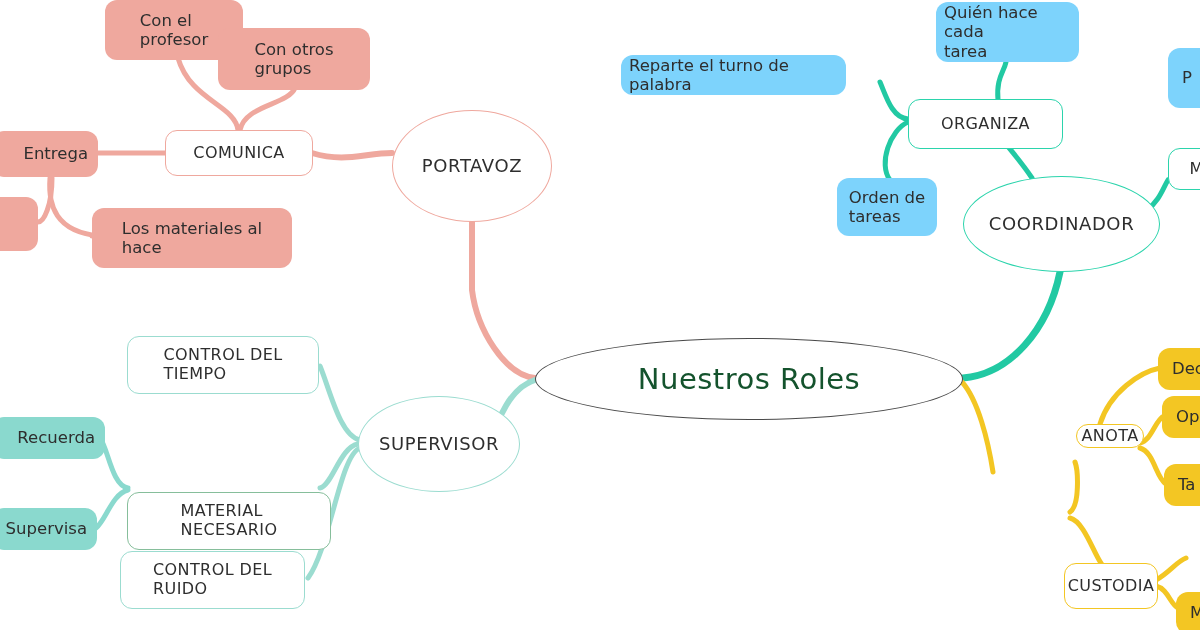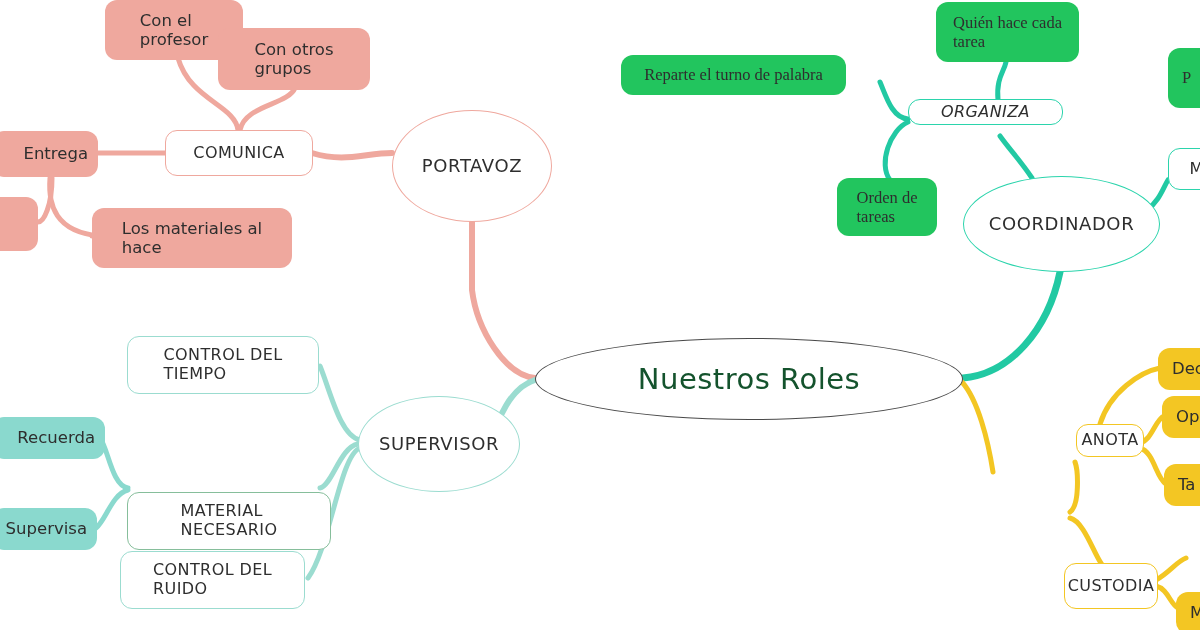--- a/index.html
+++ b/index.html
@@ -66,21 +66,21 @@
   .pill.mintdk { border: 1.4px solid #86BE9B; }
   .pill.yellow { border: 1.4px solid #F3C623; }
 
   
   .leaf {
     border-radius: 12px;
     font-size: 16.5px;
     border: none;
   }
   .leaf.pink   { background: #EFA89E; }
-  .leaf.teal   { background: #22c55e; font-family: Liberation Serif, serif; }
+  .leaf.teal   { background: #7dd3fc; }
   .leaf.mint   { background: #8AD9CE; }
   .leaf.yellow { background: #F3C623; }
   .leaf.clip-l { justify-content: flex-end; padding-right: 10px; }
   .leaf.clip-r { justify-content: flex-start; padding-left: 14px; }
 </style>
 </head>
 <body>
 
 <div id="canvas">
 
@@ -150,21 +150,21 @@
   </div>
 
   <div class="node leaf pink" style="left:-38px; top:197px; width:76px; height:54px;">
     <span></span>
   </div>
 
   <div class="node role teal" style="left:963px; top:176px; width:197px; height:96px;">
     <span>COORDINADOR</span>
   </div>
 
-  <div class="node pill teal" style="left:908px; top:99px; width:155px; height:26px;font-style:italic;">
+  <div class="node pill teal" style="left:908px; top:99px; width:155px; height:50px;">
     <span>ORGANIZA</span>
   </div>
 
   <div class="node leaf teal" style="left:936px; top:2px; width:143px; height:60px;">
     <span>Quién hace cada
 tarea</span>
   </div>
 
   <div class="node leaf teal" style="left:621px; top:55px; width:225px; height:40px;">
     <span>Reparte el turno de palabra</span>
@@ -204,21 +204,21 @@
 
   <div class="node leaf mint clip-l" style="left:-8px; top:417px; width:113px; height:42px;">
     <span>Recuerda</span>
   </div>
 
   <div class="node leaf mint clip-l" style="left:-8px; top:508px; width:105px; height:42px;">
     <span>Supervisa</span>
   </div>
 
 
-  <div class="node pill yellow" style="left:1076px; top:424px; width:68px; height:33px;">
+  <div class="node pill yellow" style="left:1076px; top:424px; width:68px; height:24px;">
     <span>ANOTA</span>
   </div>
 
   <div class="node pill yellow" style="left:1064px; top:563px; width:94px; height:46px;">
     <span>CUSTODIA</span>
   </div>
 
   <div class="node leaf yellow clip-r" style="left:1158px; top:348px; width:80px; height:42px;">
     <span>Dec</span>
   </div>

